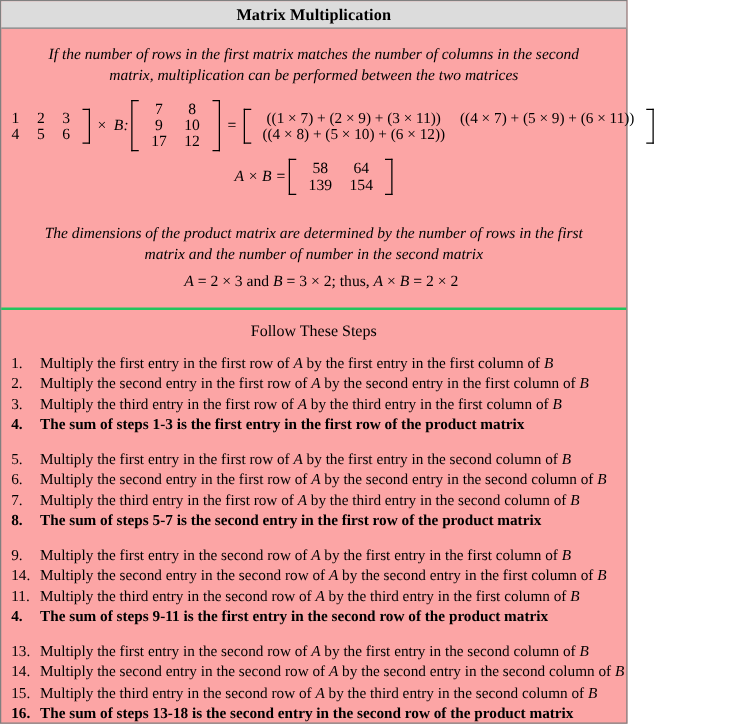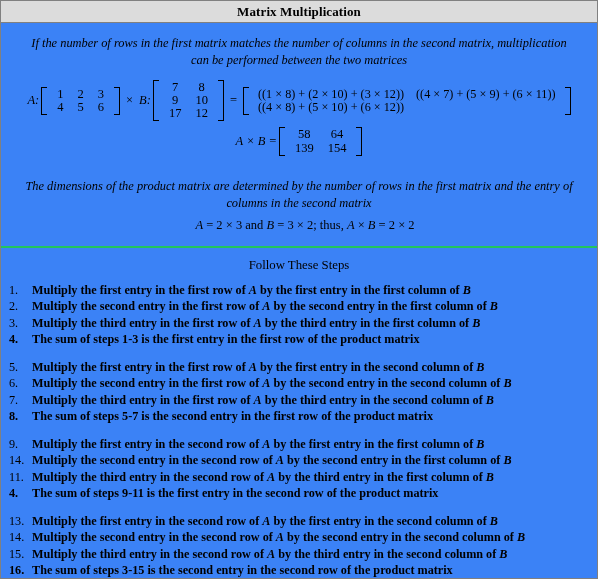--- a/index.html
+++ b/index.html
@@ -9,25 +9,25 @@
   }
   body {
     width: 600px;
     height: 581px;
     font-family: "Liberation Serif", "DejaVu Serif", serif;
     color: #000000;
     overflow: hidden;
   }
 
   #frame {
-    width: 598px;
+    width: 502px;
     height: 579px;
     box-sizing: border-box;
     border: 1px solid #808080;
-    background: #3b82f6;
+    background: #fca5a5;
     display: flex;
     flex-direction: column;
   }
 
   
   #title-bar {
     height: 21px;
     background: #dcdcdc;
     border-bottom: 1px solid #808080;
     display: flex;
@@ -135,21 +135,21 @@
     align-items: baseline;
     font-size: 12.2px;
     line-height: 16.5px;
     white-space: nowrap;
   }
   .step-num {
     width: 23px;
     flex: 0 0 23px;
     text-align: left;
   }
-  .step-body { flex: 1 1 auto; font-weight: bold; }
+  .step-body { flex: 1 1 auto; }
   .step-row.bold .step-num,
   .step-row.bold .step-body { font-weight: bold; }
   .it { font-style: italic; }
 </style>
 </head>
 <body>
 
 <div id="frame">
 
   <div id="title-bar">
@@ -185,21 +185,21 @@
             <span class="cell">10</span>
             <span class="cell">17</span>
             <span class="cell">12</span>
           </span>
         <span class="brk right"></span>
       </span>
       <span class="op plain">=</span>
       <span class="matrix">
         <span class="brk left"></span>
         <span class="mgrid cols2 expand" id="mx-exp">
-            <span class="cell">((1 × 8) + (2 × 10) + (3 × 12))</span>
+            <span class="cell">((1 × 7) + (2 × 9) + (3 × 11))</span>
             <span class="cell">((4 × 7) + (5 × 9) + (6 × 11))</span>
             <span class="cell">((4 × 8) + (5 × 10) + (6 × 12))</span>
           </span>
         <span class="brk right"></span>
       </span>
     </div>
 
     <div class="eq-row tight">
       <span class="var-label">A × B =</span>
       <span class="matrix">
@@ -207,21 +207,21 @@
         <span class="mgrid cols2" id="mx-p">
             <span class="cell">58</span>
             <span class="cell">64</span>
             <span class="cell">139</span>
             <span class="cell">154</span>
           </span>
         <span class="brk right"></span>
       </span>
     </div>
 
-    <div class="intro-text">The dimensions of the product matrix are determined by the number of rows in the first matrix and the entry of columns in the second matrix</div>
+    <div class="intro-text">The dimensions of the product matrix are determined by the number of rows in the first matrix and the number of number in the second matrix</div>
 
     <div class="dims-line">
       <span id="dims-eq"><span class="it">A</span> = 2 × 3 and <span class="it">B</span> = 3 × 2; thus, <span class="it">A</span> × <span class="it">B</span> = 2 × 2</span>
     </div>
   </div>
 
   <div id="steps-panel">
     <div class="steps-heading">Follow These Steps</div>
     <div id="steps-container">
         <div class="step-group">
@@ -286,19 +286,19 @@
           <div class="step-row">
             <span class="step-num">14.</span>
             <span class="step-body">Multiply the second entry in the second row of <span class="it">A</span> by the second entry in the second column of <span class="it">B</span></span>
           </div>
           <div class="step-row">
             <span class="step-num">15.</span>
             <span class="step-body">Multiply the third entry in the second row of <span class="it">A</span> by the third entry in the second column of <span class="it">B</span></span>
           </div>
           <div class="step-row bold">
             <span class="step-num">16.</span>
-            <span class="step-body">The sum of steps 3-15 is the second entry in the second row of the product matrix</span>
+            <span class="step-body">The sum of steps 13-18 is the second entry in the second row of the product matrix</span>
           </div>
         </div>
       </div>
   </div>
 
 </div>
 
 </body></html>

